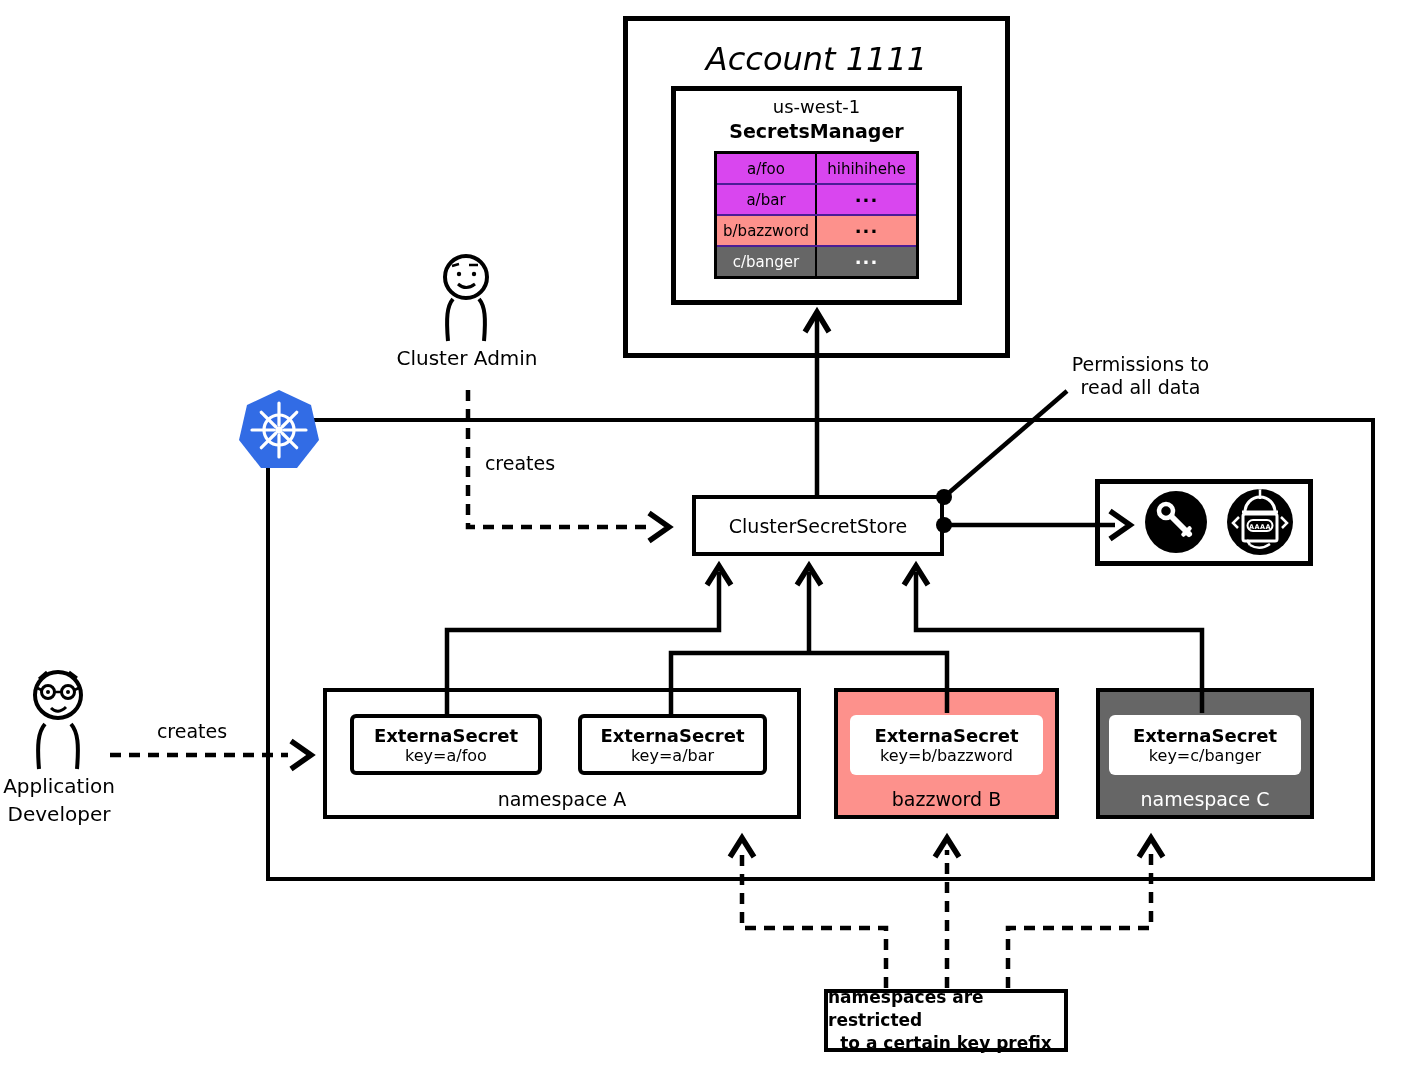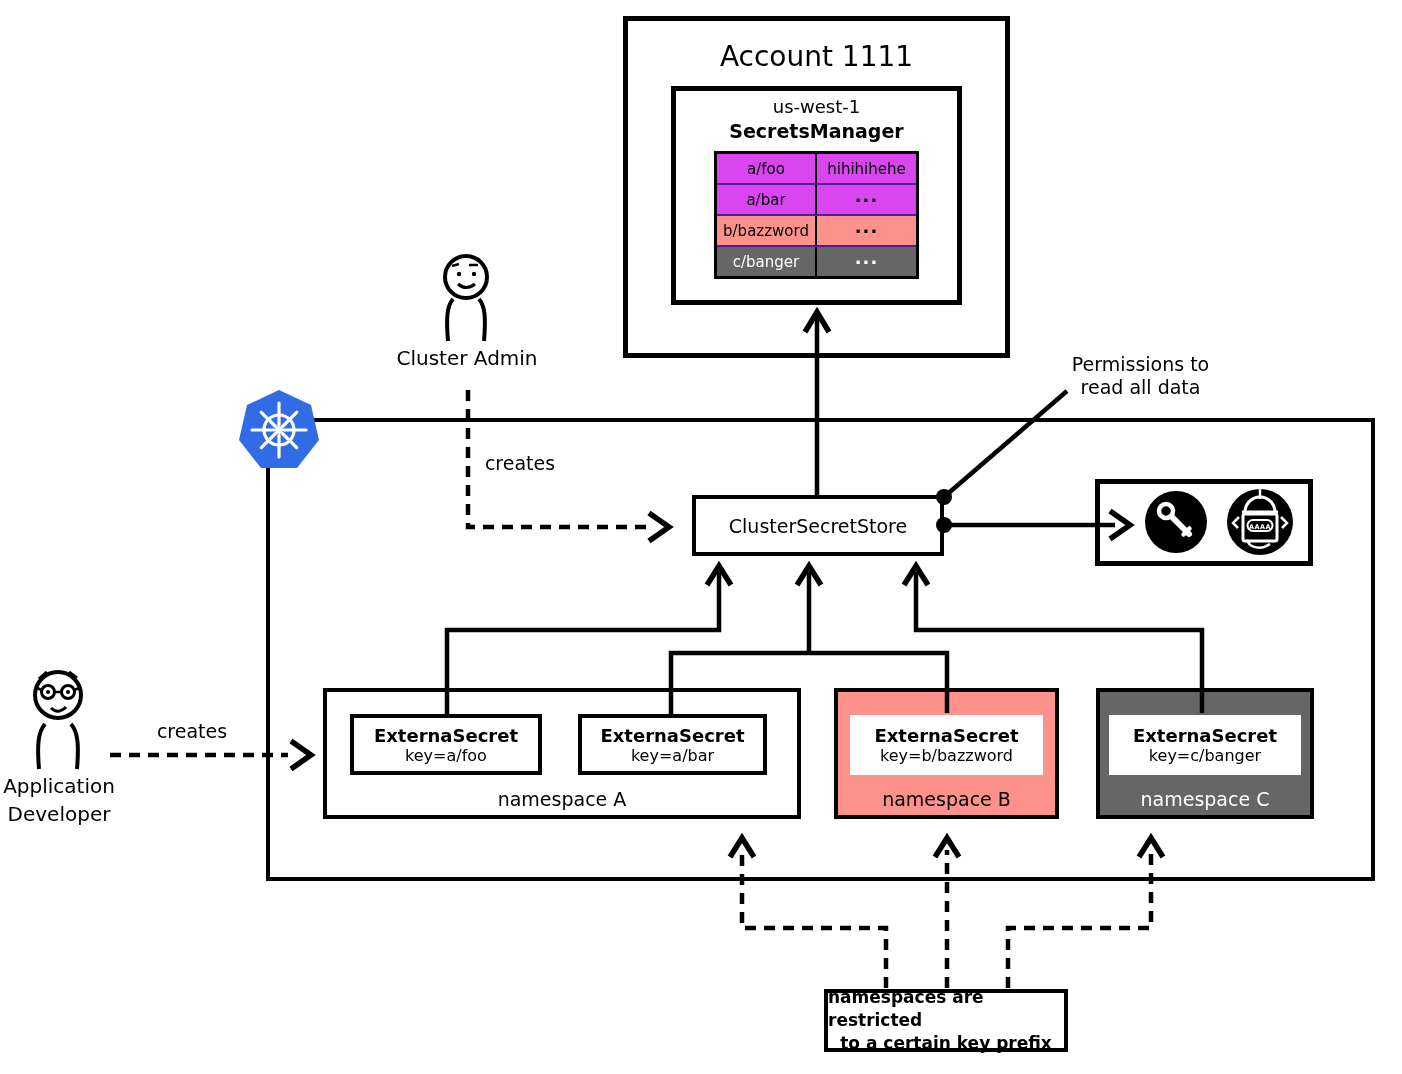--- a/index.html
+++ b/index.html
@@ -4,21 +4,21 @@
 <style>
   html,body{margin:0;padding:0;}
   body{
     width:1402px;height:1074px;position:relative;background:#fff;
     font-family:"DejaVu Sans",sans-serif;color:#000;overflow:hidden;
   }
   .box{position:absolute;box-sizing:border-box;border:4px solid #000;background:#fff;}
   .label{position:absolute;text-align:center;}
   .flexc{display:flex;flex-direction:column;align-items:center;justify-content:center;}
   #account-box{left:623px;top:16px;width:387px;height:342px;border-width:5px;}
-  #account-title{left:623px;top:40px;width:387px;font-size:28px;}
+  #account-title{left:623px;top:40px;width:387px;font-size:32px;font-style:italic;}
   #region-box{left:671px;top:86px;width:291px;height:219px;border-width:5px;}
   #region-name{left:671px;top:96px;width:291px;font-size:18px;}
   #service-name{left:671px;top:120px;width:291px;font-size:19px;font-weight:bold;}
   #secrets-table{position:absolute;left:714px;top:151px;width:205px;border:3px solid #000;background:#d946ef;box-sizing:border-box;}
   .srow{display:flex;height:29px;}
   .srow + .srow{border-top:2px solid #4c1d95;}
   .scell{display:flex;align-items:center;justify-content:center;font-size:15px;box-sizing:border-box;}
   .scell.k{width:100px;border-right:2px solid #000;}
   .scell.v{flex:1;}
   .srow.pink{background:var(--pink,#fd918c);}
@@ -29,21 +29,21 @@
   #icons-box{left:1095px;top:479px;width:218px;height:87px;border-width:5px;}
   #perm-note{left:1058px;top:353px;width:165px;font-size:19px;line-height:1.22;}
   #admin-name{left:387px;top:346px;width:160px;font-size:20px;}
   #creates-admin{left:455px;top:452px;width:130px;font-size:19px;}
   #dev-name{left:0px;top:772px;width:118px;font-size:20px;line-height:1.4;}
   #creates-dev{left:130px;top:720px;width:124px;font-size:19px;}
   .ns-label{position:absolute;left:0;bottom:5px;width:100%;text-align:center;font-size:19px;margin-top:9px;}
   #nsB{background:var(--pink,#fd918c);}
   #nsC{background:var(--dark-gray,#666);}
   #nsC .ns-label{color:#fff;}
-  .es-box{font-size:16px;}
+  .es-box{font-size:16px;border-radius:6px;}
   .es-box .t{font-weight:bold;font-size:18px;}
   #esA1{left:350px;top:714px;width:192px;height:61px;}
   #esA2{left:578px;top:714px;width:189px;height:61px;}
   #esB{left:850px;top:715px;width:193px;height:60px;border:none;}
   #esC{left:1109px;top:715px;width:192px;height:60px;border:none;}
   #annot-box{left:824px;top:989px;width:244px;height:63px;font-size:17px;line-height:1.35;font-weight:bold;}
   #overlay{position:absolute;left:0;top:0;z-index:10;pointer-events:none;}
 </style>
 </head>
 <body>
@@ -101,21 +101,21 @@
 <div class="box flexc es-box" id="esA1">
   <span class="t">ExternaSecret</span>
   <span>key=a/foo</span>
 </div>
 <div class="box flexc es-box" id="esA2">
   <span class="t">ExternaSecret</span>
   <span>key=a/bar</span>
 </div>
 
 <div class="box" id="nsB" style="left:834px;top:688px;width:225px;height:131px;">
-  <div class="ns-label">namespace B</div>
+  <div class="ns-label">bazzword B</div>
 </div>
 <div class="box flexc es-box" id="esB">
   <span class="t">ExternaSecret</span>
   <span>key=b/bazzword</span>
 </div>
 
 <div class="box" id="nsC" style="left:1096px;top:688px;width:218px;height:131px;">
   <div class="ns-label">namespace C</div>
 </div>
 <div class="box flexc es-box" id="esC">

